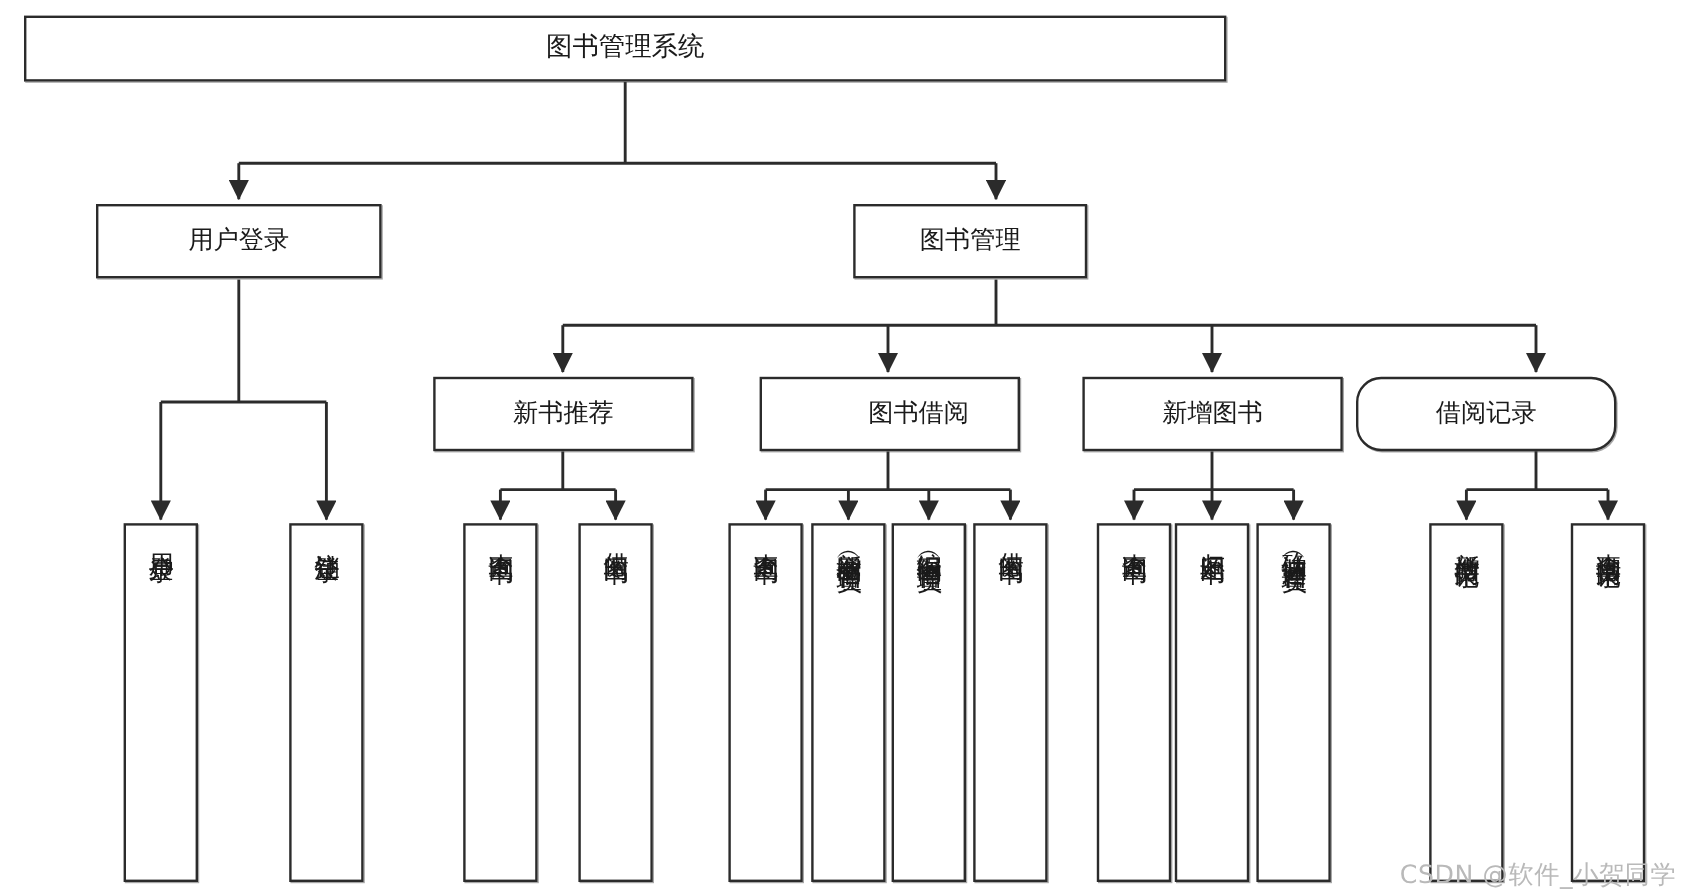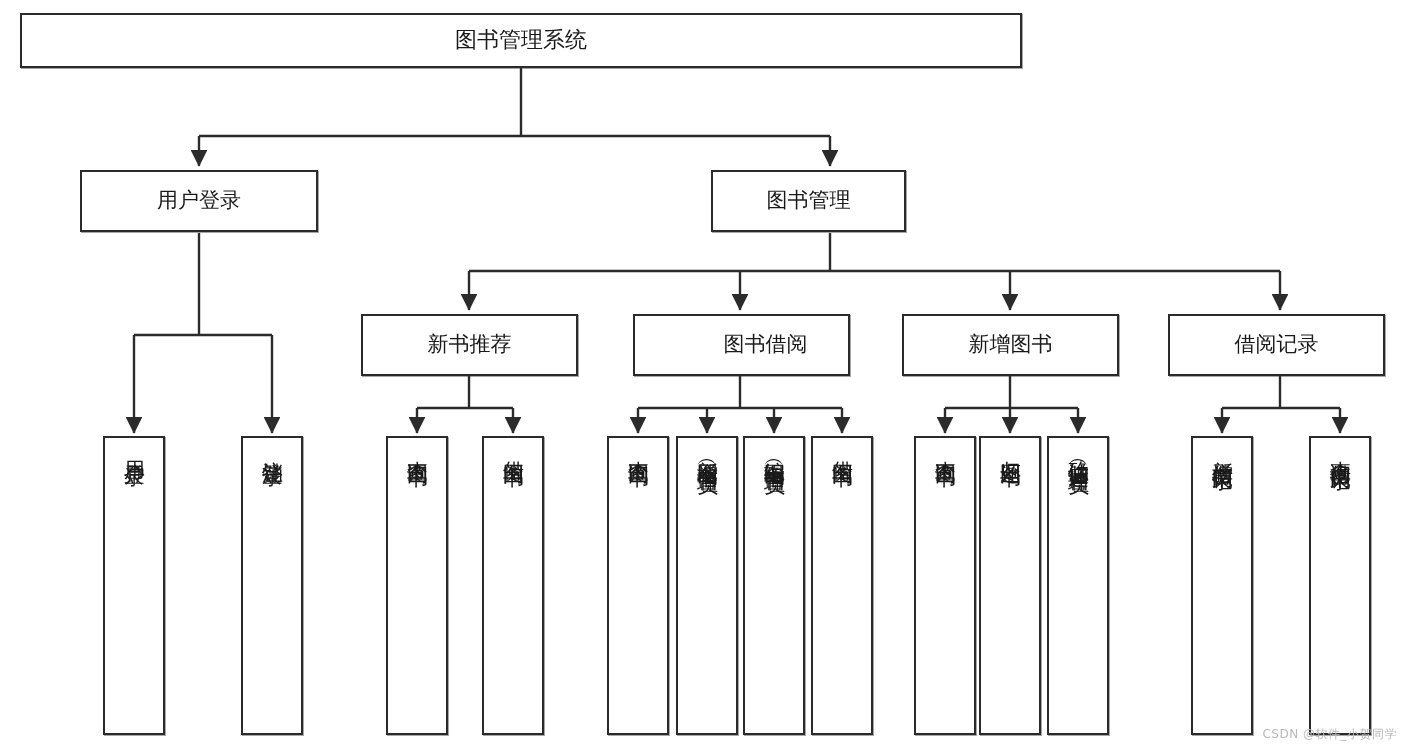--- a/index.html
+++ b/index.html
@@ -55,21 +55,21 @@
     text-orientation: upright;
     font-size: 21px;
     letter-spacing: 2px;
     line-height: 1.0;
     white-space: nowrap;
   }
   #watermark {
     position: absolute;
     right: 8px;
     bottom: 4px;
-    font-size: 12px;
+    font-size: 21px;
     color: #b9b9b9;
     letter-spacing: 0.5px;
     user-select: none;
   }
 </style>
 </head>
 <body>
 
 <div id="diagram">
 
@@ -140,21 +140,21 @@
   </div>
 
   <div class="node horiz" style="left:633px; top:314px; width:217px; height:62px;padding-left:48px;">
     <span class="label">图书借阅</span>
   </div>
 
   <div class="node horiz" style="left:902px; top:314px; width:217px; height:62px;">
     <span class="label">新增图书</span>
   </div>
 
-  <div class="node horiz" style="left:1168px; top:314px; width:217px; height:62px;">
+  <div class="node horiz" style="left:1130px; top:314px; width:217px; height:62px;border-radius:21px;">
     <span class="label">借阅记录</span>
   </div>
 
   <div class="node vert" style="left:103px; top:436px; width:62px; height:299px;">
     <span class="label">用户登录</span>
   </div>
 
   <div class="node vert" style="left:241px; top:436px; width:62px; height:299px;">
     <span class="label">注销登录</span>
   </div>

